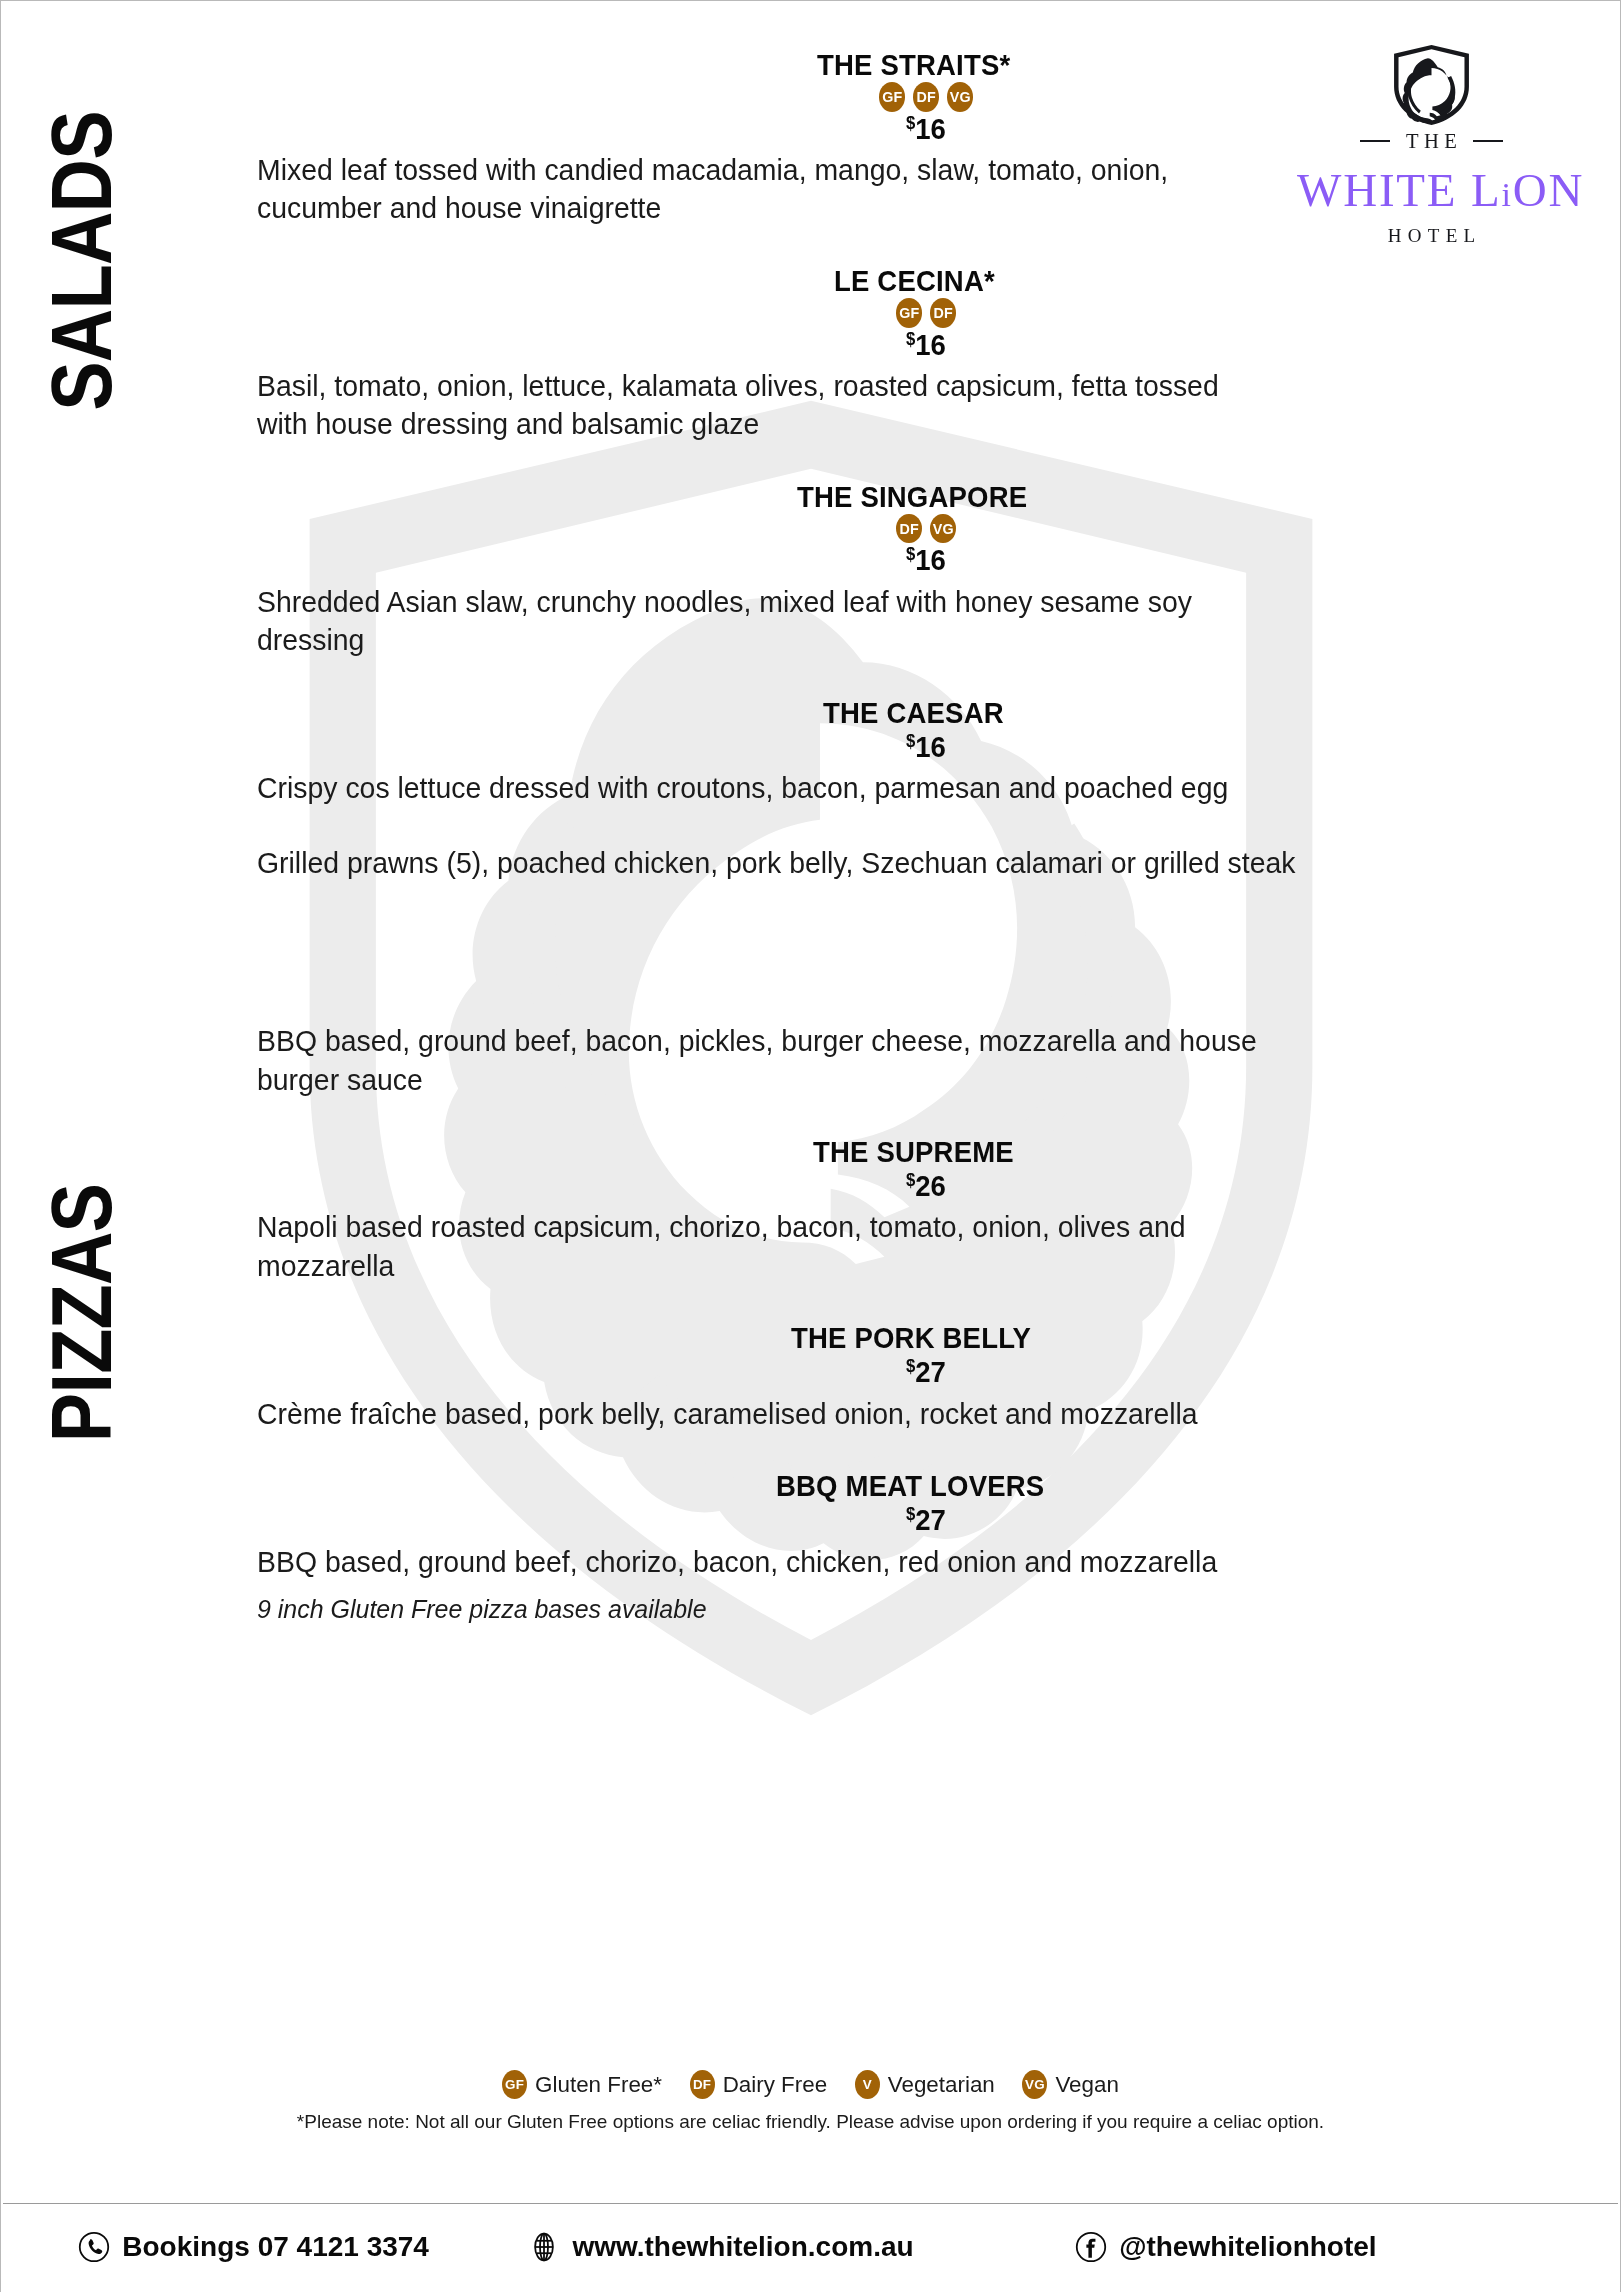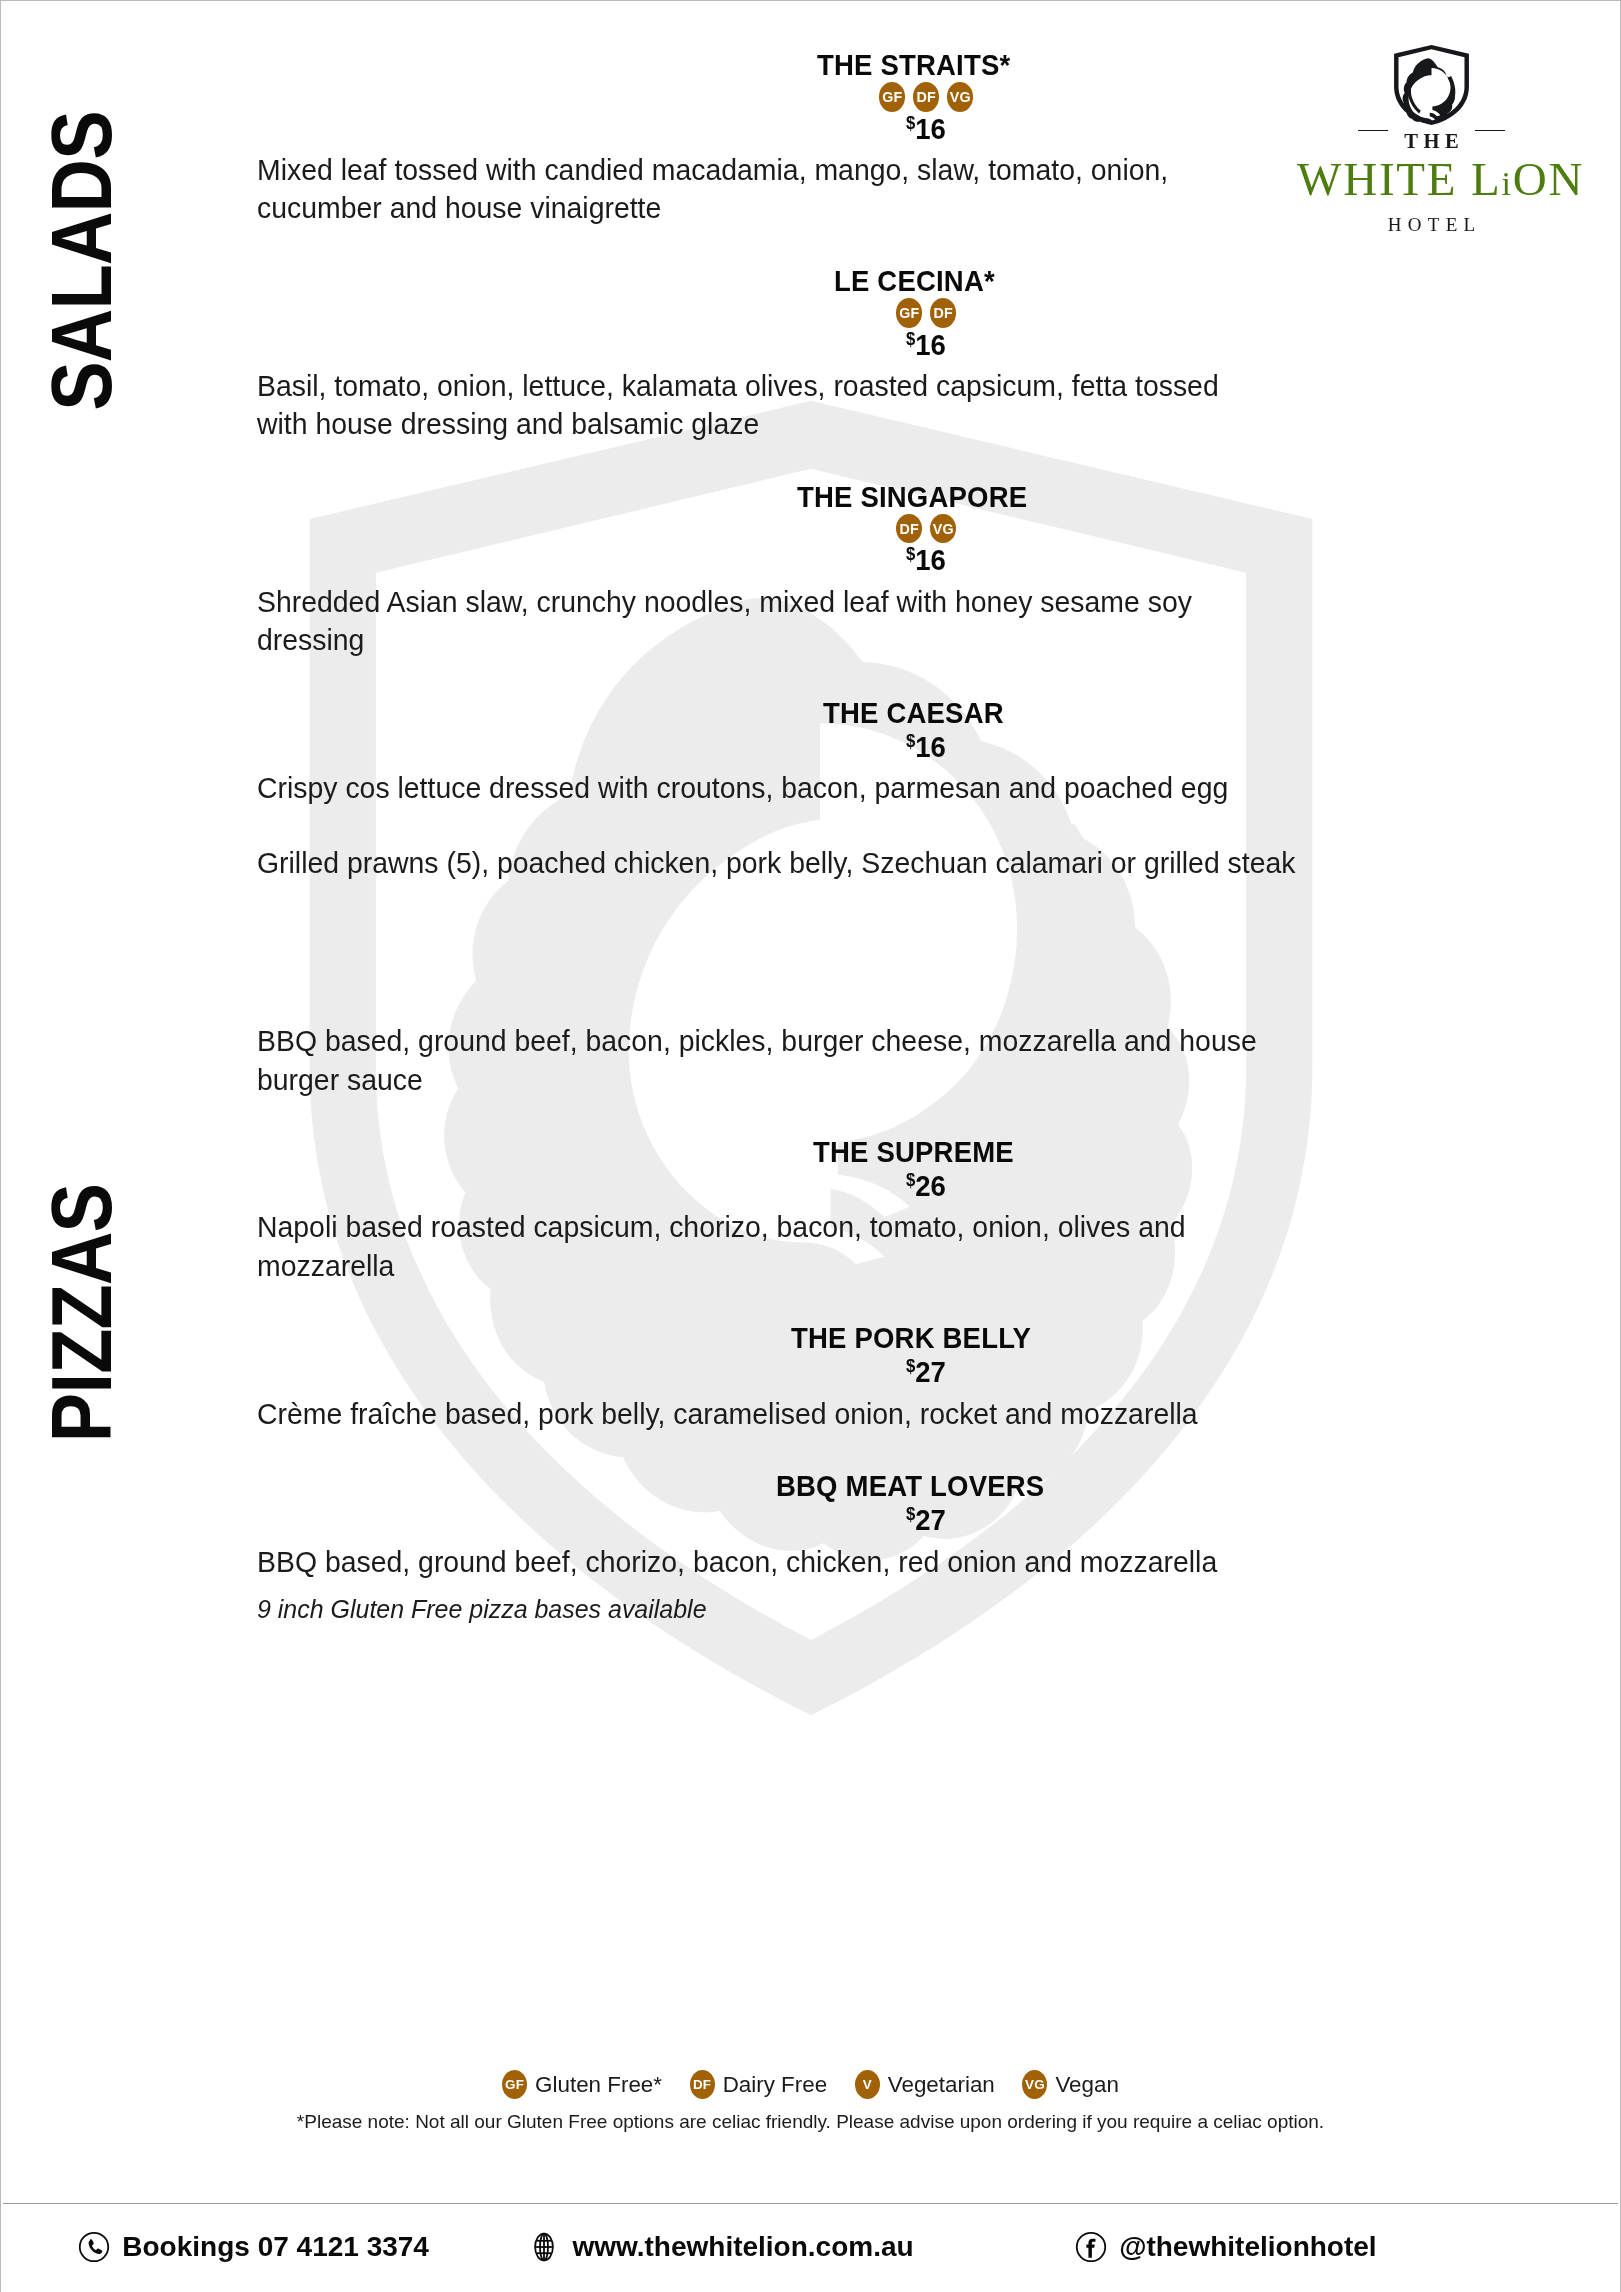--- a/index.html
+++ b/index.html
@@ -43,42 +43,42 @@
     position: absolute;
     right: 54px;
     top: 43px;
     width: 269px;
     text-align: center;
     z-index: 5;
   }
   #logo .shield-wrap { height: 82px; }
   #logo .the-line {
     display: flex;
+    align-items: center;
     justify-content: center;
     gap: 10.7px;
     margin-top: 3.6px;
-    font-weight: bold;
   }
   #logo .the-line .rule {
     width: 30px; height: 1.3px; background: #17181c;
   }
   #logo .the-txt {
     font-family: "Liberation Serif", serif;
     font-size: 20.6px;
     letter-spacing: 5.4px;
     color: #17181c;
     text-indent: 5.4px;
   }
   #logo .wl {
     font-family: "Liberation Serif", serif;
     font-size: 47px;
     letter-spacing: 1.8px;
-    color: #4d7c0f;
+    color: #8b5cf6;
     line-height: 1.05;
-    margin-top: 2px;
+    margin-top: 13px;
     white-space: nowrap;
   }
   #logo .wl .lc { font-size: 34px; }
   #logo .hotel {
     font-family: "Liberation Serif", serif;
     font-size: 19px;
     letter-spacing: 6.3px;
     color: #17181c;
     margin-top: 10px;
     text-indent: 6.3px;

